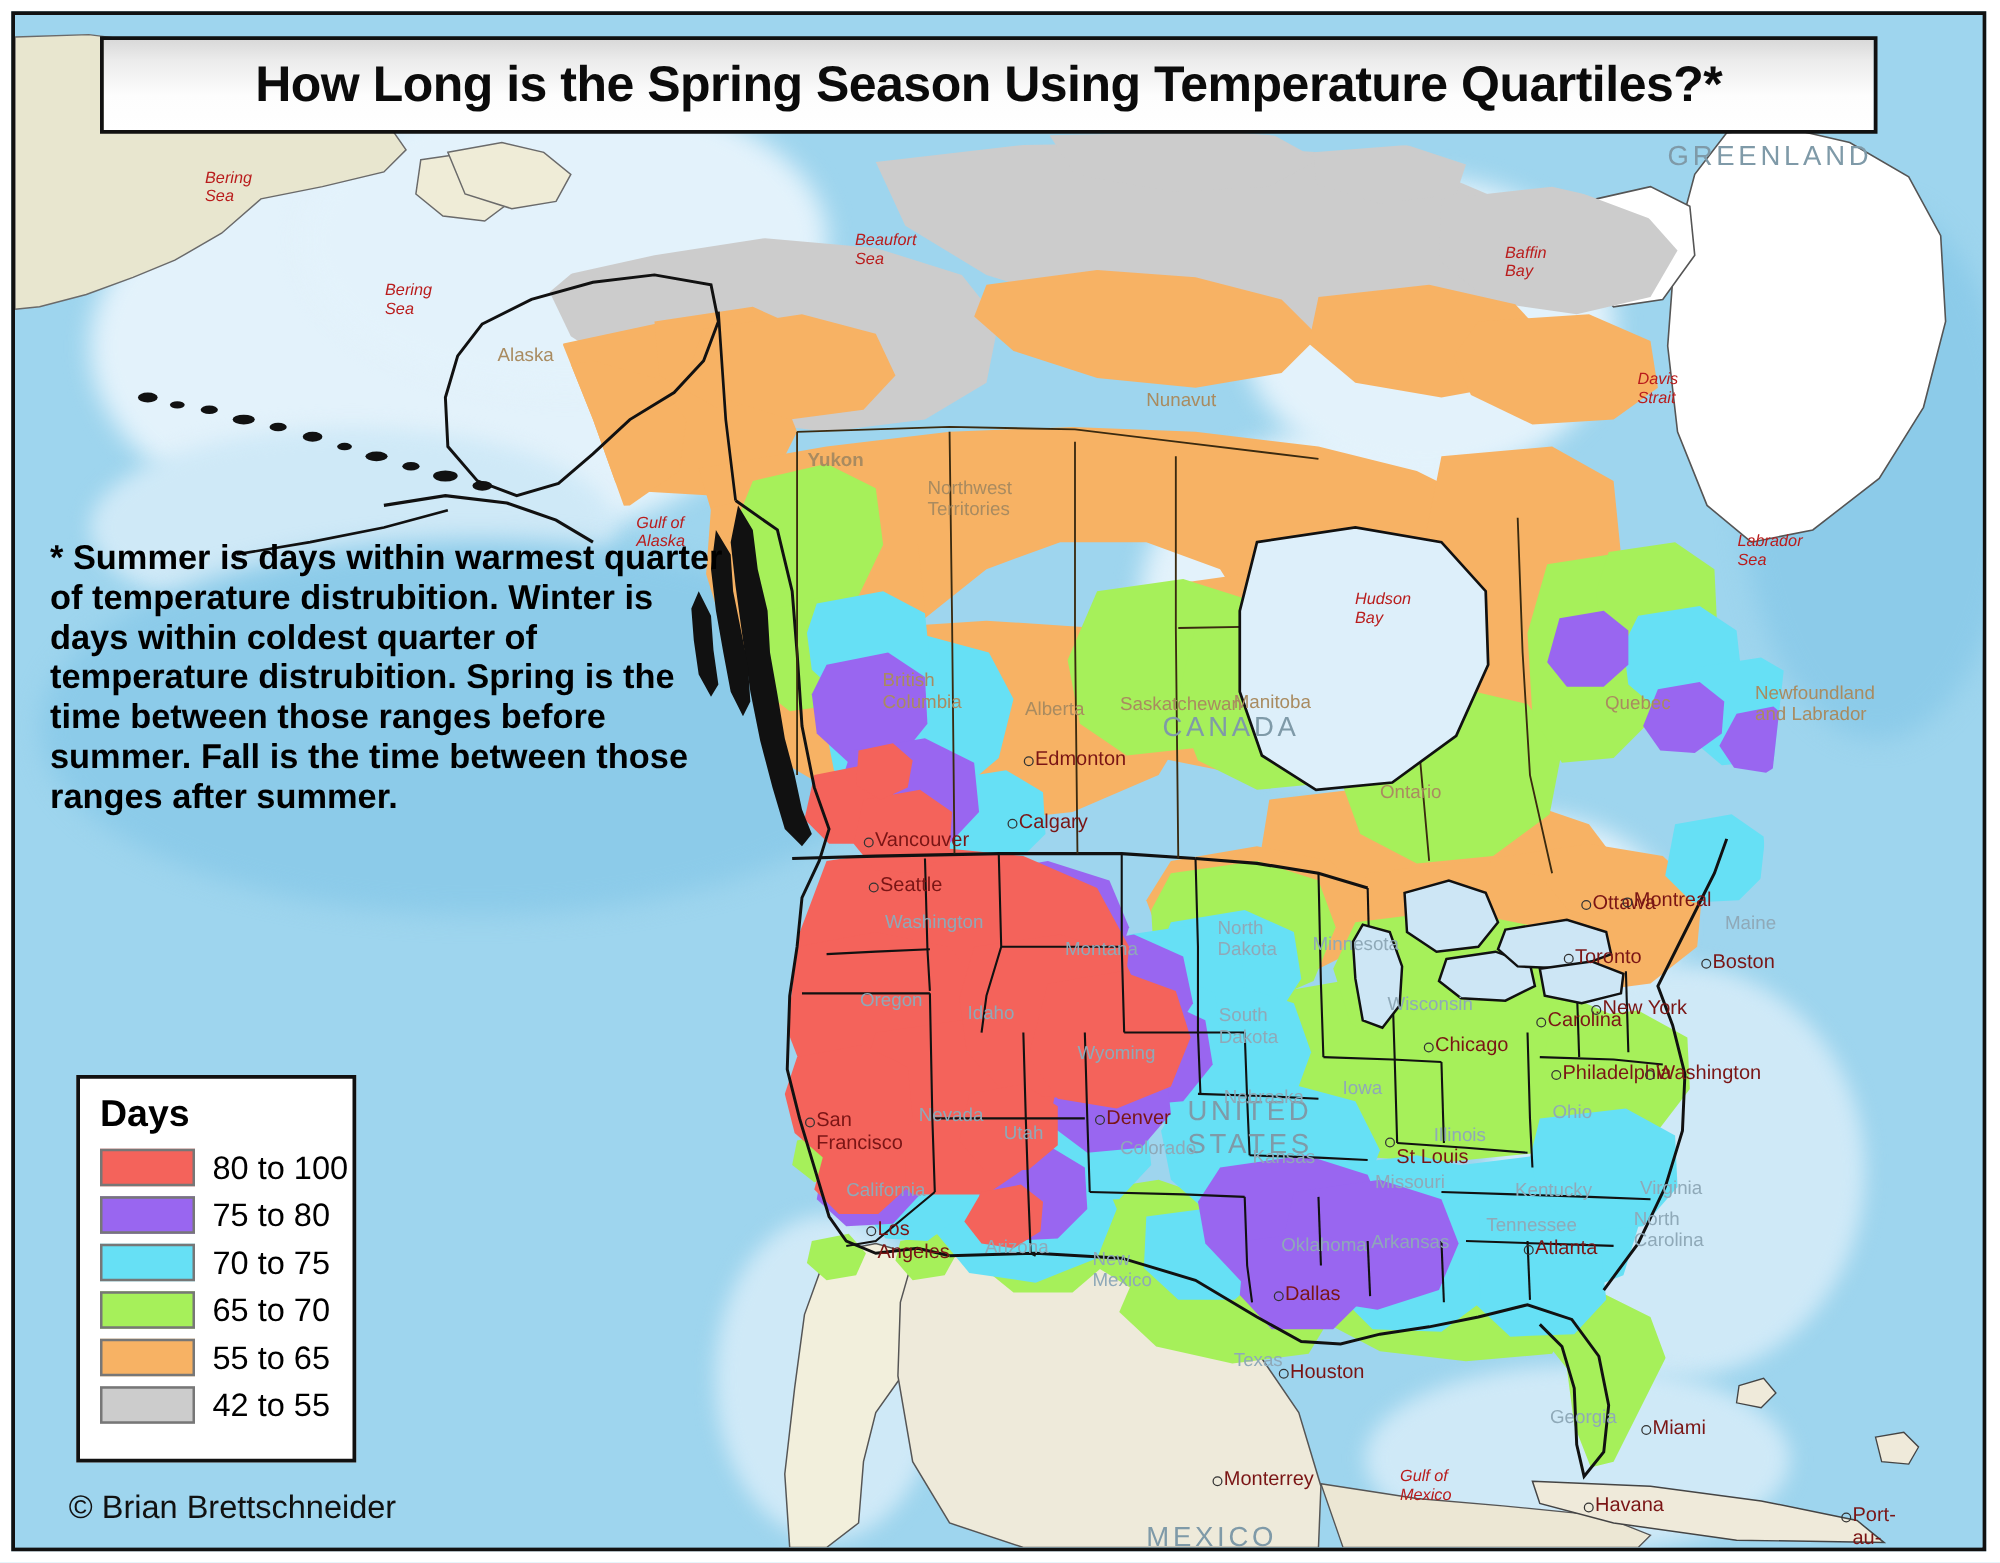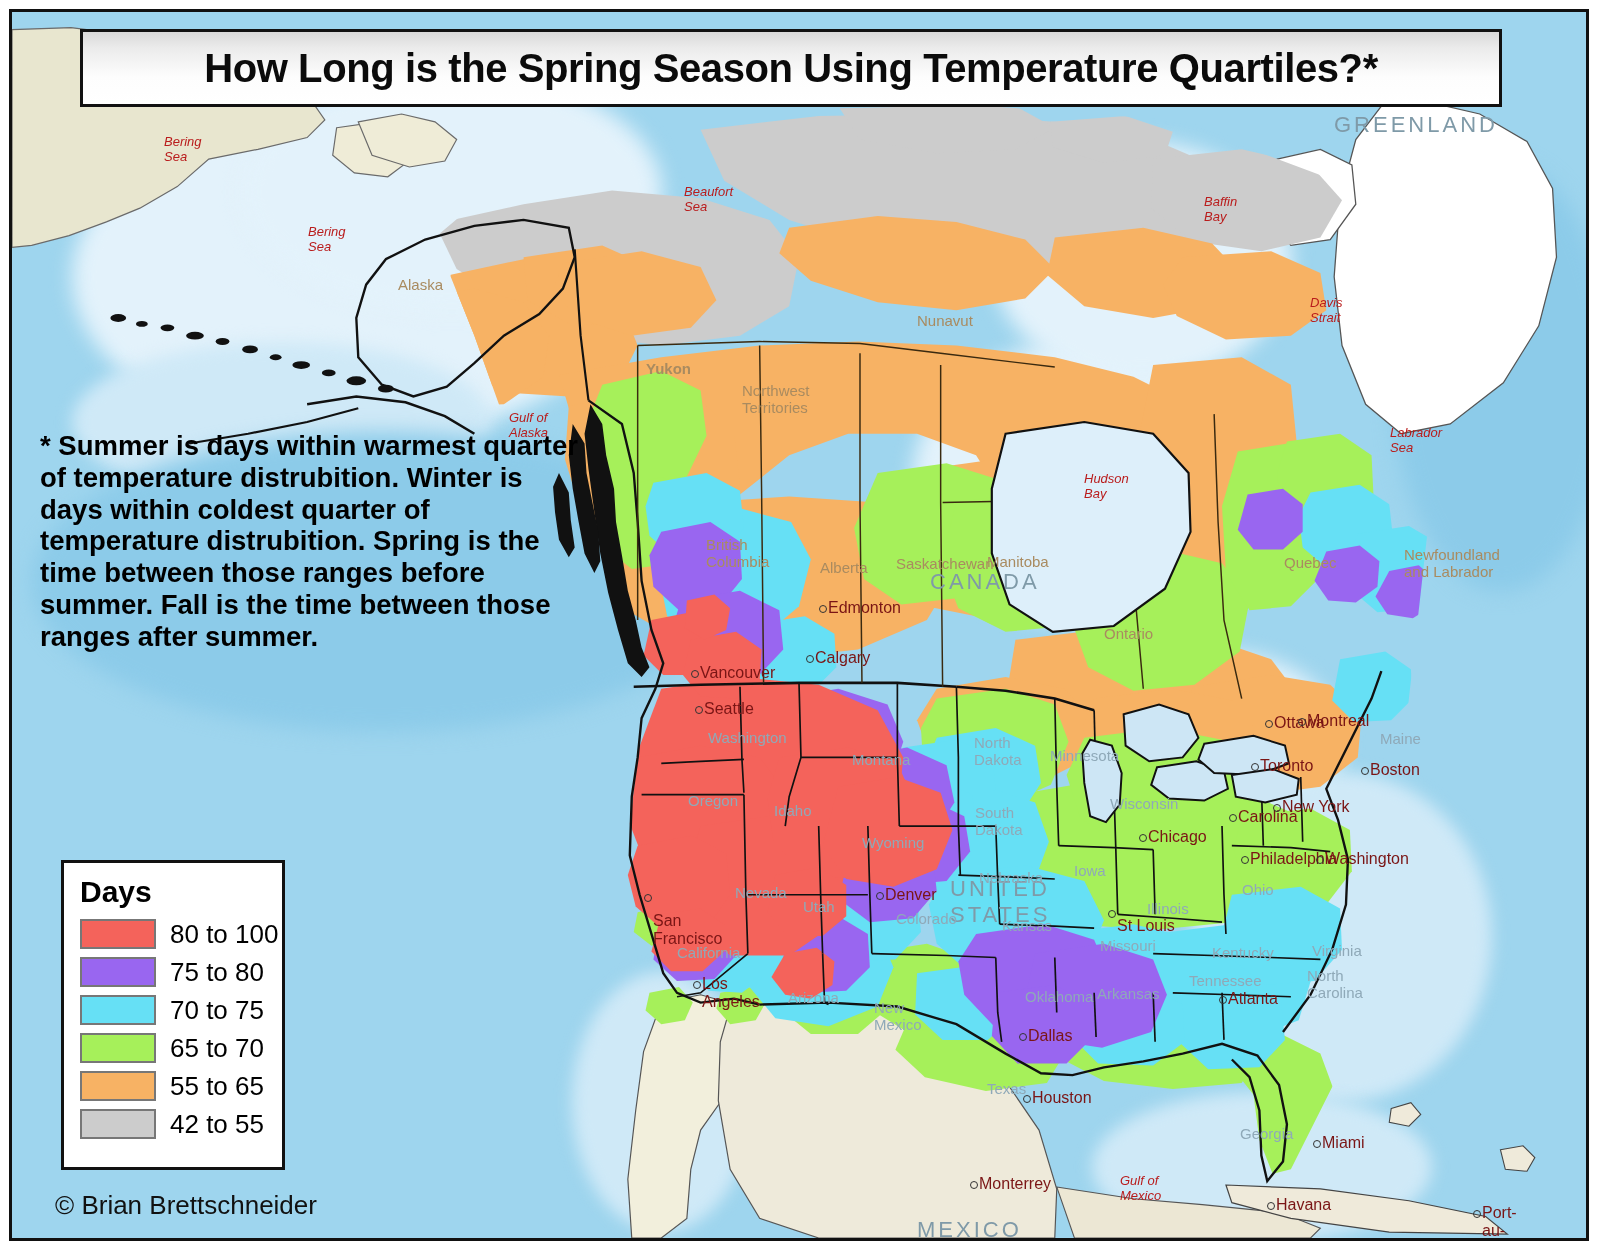--- a/index.html
+++ b/index.html
@@ -543,21 +543,21 @@
 Carolina</div>
         <div class="lbl lbl-state" style="left: 1368px; top: 718px; white-space: pre;">Maine</div>
         <div class="lbl lbl-city" style="left: 688px; top: 652px; white-space: pre;">Vancouver</div>
         <div class="citydot" style="left: 679px; top: 658px;"></div>
         <div class="lbl lbl-city" style="left: 692px; top: 688px; white-space: pre;">Seattle</div>
         <div class="citydot" style="left: 683px; top: 694px;"></div>
         <div class="lbl lbl-city" style="left: 803px; top: 637px; white-space: pre;">Calgary</div>
         <div class="citydot" style="left: 794px; top: 643px;"></div>
         <div class="lbl lbl-city" style="left: 816px; top: 587px; white-space: pre;">Edmonton</div>
         <div class="citydot" style="left: 807px; top: 593px;"></div>
-        <div class="lbl lbl-city" style="left: 641px; top: 900px; white-space: pre;">San
+        <div class="lbl lbl-city" style="left: 641px; top: 876px; white-space: pre;">San
 Francisco</div>
         <div class="citydot" style="left: 632px; top: 882px;"></div>
         <div class="lbl lbl-city" style="left: 690px; top: 963px; white-space: pre;">Los
 Angeles</div>
         <div class="citydot" style="left: 681px; top: 969px;"></div>
         <div class="lbl lbl-city" style="left: 873px; top: 874px; white-space: pre;">Denver</div>
         <div class="citydot" style="left: 864px; top: 880px;"></div>
         <div class="lbl lbl-city" style="left: 1016px; top: 1015px; white-space: pre;">Dallas</div>
         <div class="citydot" style="left: 1007px; top: 1021px;"></div>
         <div class="lbl lbl-city" style="left: 1020px; top: 1077px; white-space: pre;">Houston</div>

